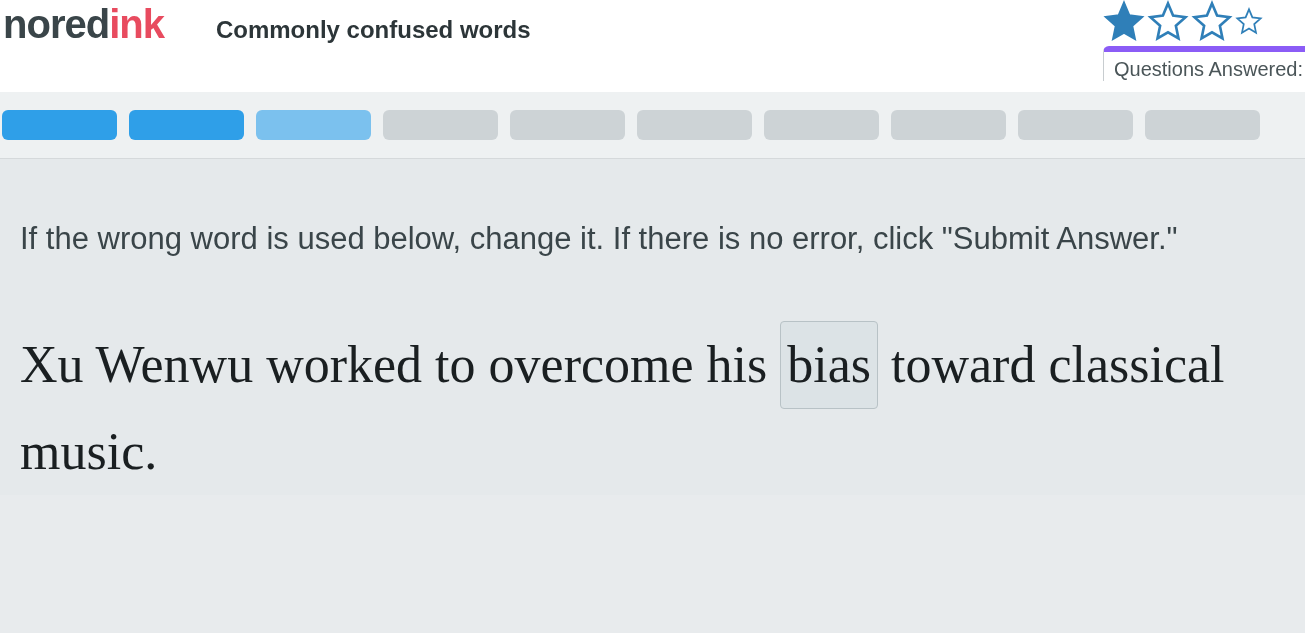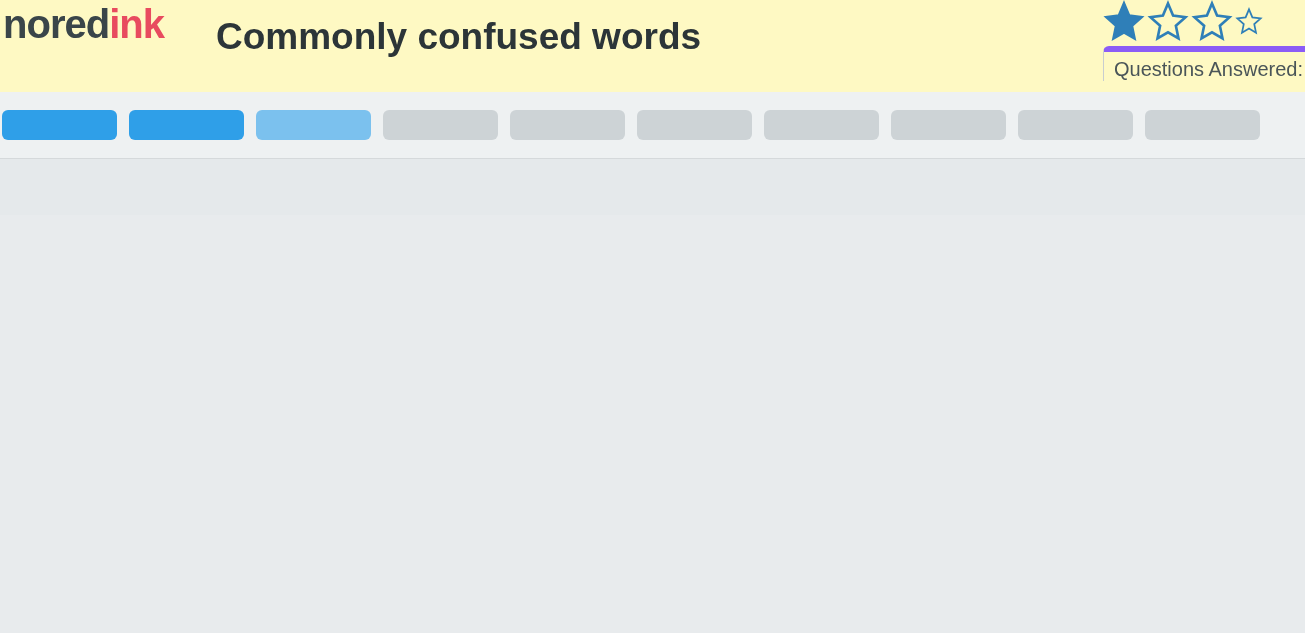--- a/index.html
+++ b/index.html
@@ -11,41 +11,41 @@
       font-family: -apple-system, BlinkMacSystemFont, "Segoe UI", Helvetica, Arial, sans-serif;
       background: #e8ebed;
       width: 1305px;
       height: 633px;
       overflow: hidden;
     }
     .header {
       display: flex;
       align-items: flex-start;
       padding: 0 0 0 3px;
-      background: #fef9c3;
+      background: #ffffff;
       position: relative;
       height: 92px;
     }
     .logo {
       font-size: 40px;
       font-weight: 700;
       letter-spacing: -1px;
       padding-top: 2px;
     }
     .logo-no {
       color: #3a4549;
     }
     .logo-red {
       color: #3a4549;
     }
     .logo-ink {
       color: #e84b5f;
     }
     .topic-title {
-      font-size: 37px;
+      font-size: 24px;
       font-weight: 700;
       color: #2c3538;
       margin-left: 52px;
       padding-top: 16px;
     }
     .stars-wrap {
       position: absolute;
       right: 0;
       top: 0;
       text-align: right;
@@ -153,13 +153,17 @@
   <div class="segment pending"></div>
   <div class="segment pending"></div>
   <div class="segment pending"></div>
   <div class="segment pending"></div>
   <div class="segment pending"></div>
   <div class="segment pending"></div>
   <div class="segment pending"></div>
 </div>
 
 <div class="content">
+  <div class="instruction">If the wrong word is used below, change it. If there is no error, click "Submit Answer."</div>
+  <div class="sentence">
+    <span>Xu Wenwu worked to overcome his </span><span class="editable-word">bias</span><span> toward classical music.</span>
+  </div>
 </div>
 
 </body></html>

